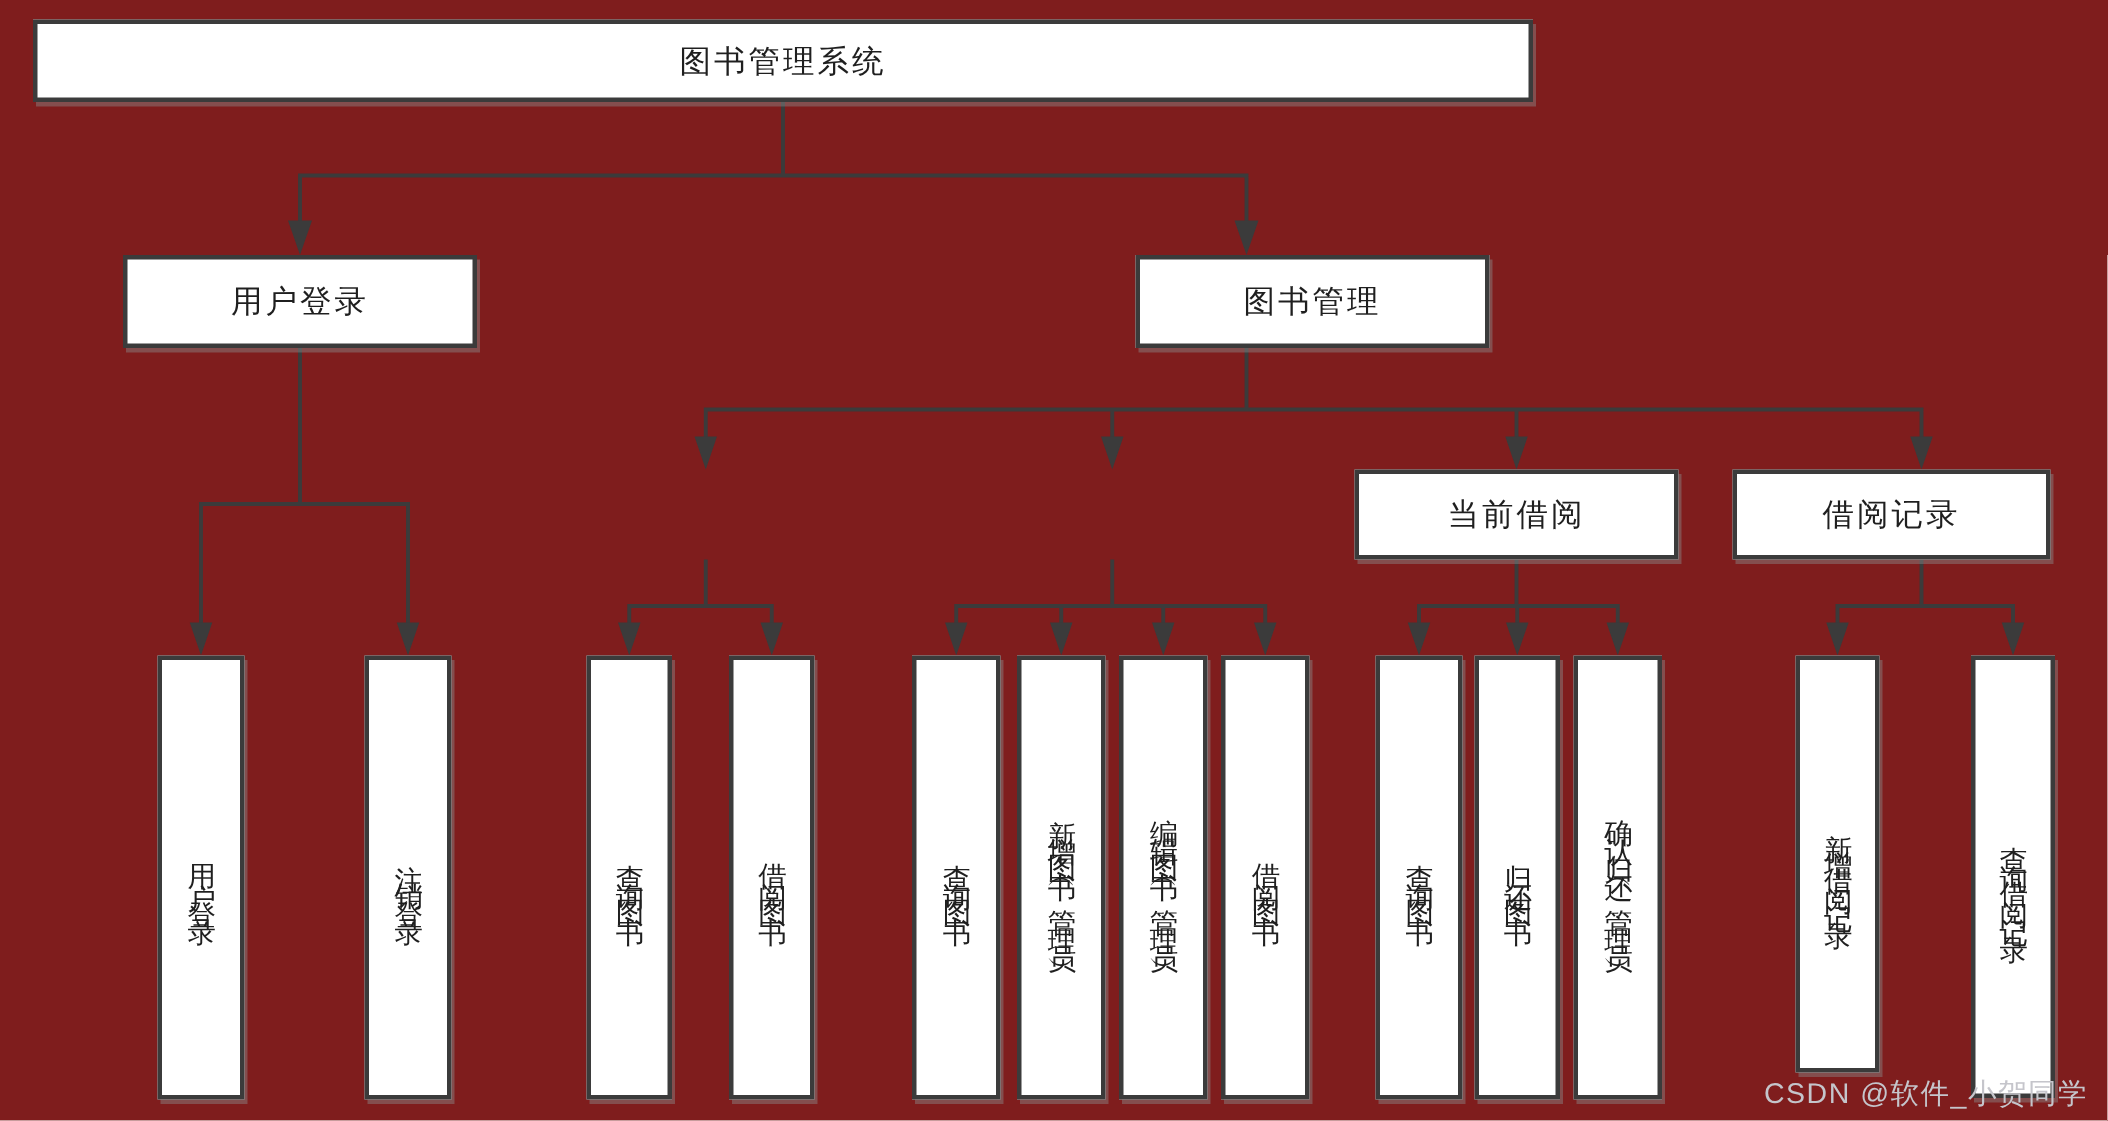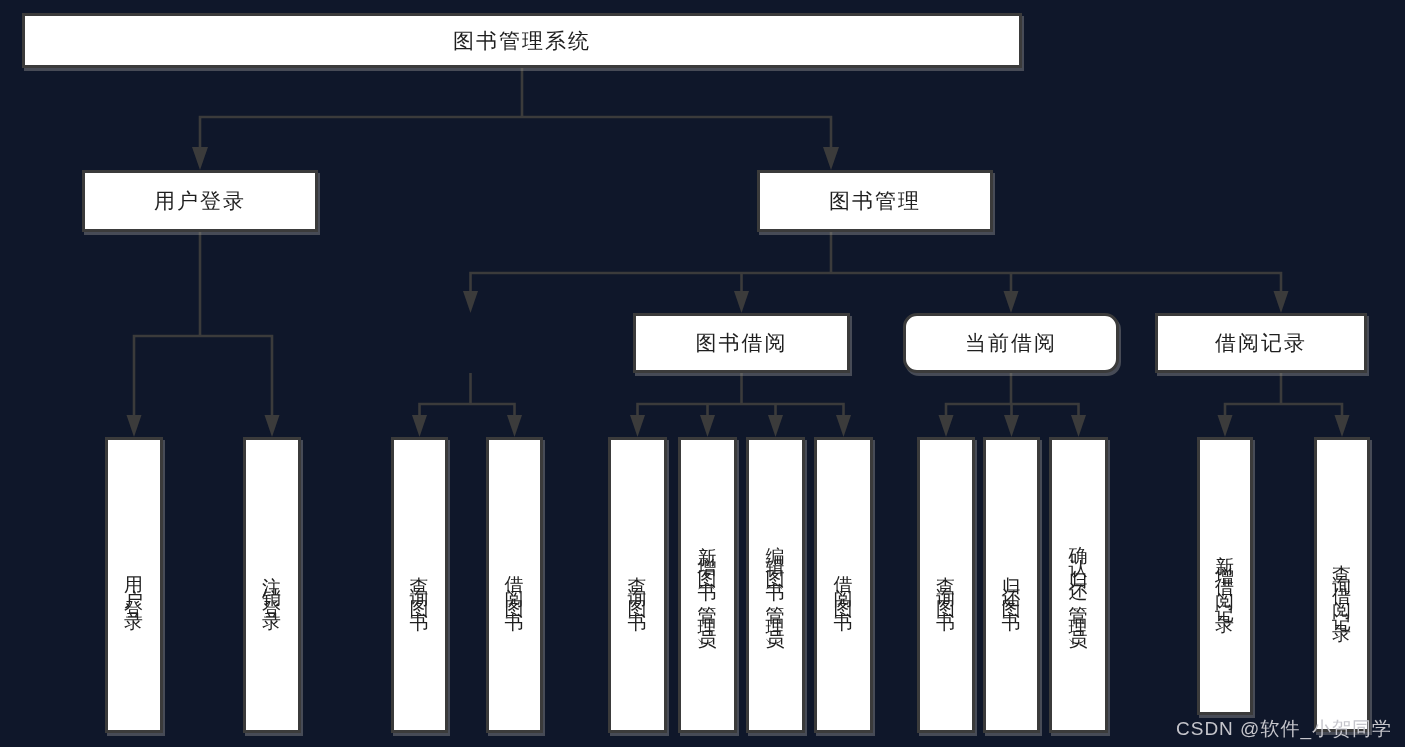--- a/index.html
+++ b/index.html
@@ -1,20 +1,20 @@
 <!DOCTYPE html>
 <html><head>
 <meta charset="utf-8">
 <style>
   html, body { margin: 0; padding: 0; background: #ffffff; }
   #canvas {
     position: relative;
     width: 1405px;
     height: 747px;
-    background: #0f172a;
+    background: #7f1d1d;
     font-family: "Liberation Sans", sans-serif;
     overflow: hidden;
   }
   #connectors {
     position: absolute;
     left: 0; top: 0;
     width: 1405px; height: 747px;
   }
   .box {
     position: absolute;
@@ -42,21 +42,21 @@
     white-space: nowrap;
   }
   
   #root-box   { left: 22px;  top: 13px;  width: 1000px; height: 55px; }
   
   #n-user-login { left: 82px;  top: 170px; width: 236px; height: 62px; }
   #n-book-mgmt  { left: 713px; top: 170px; width: 236px; height: 62px; margin-left: 44px; }
   
   #n-new-book { left: 363px;  top: 313px; width: 215px; height: 60px; }
   #n-borrow   { left: 633px;  top: 313px; width: 217px; height: 60px; }
-  #n-current  { left: 903px;  top: 313px; width: 216px; height: 60px; border-radius: 14px; }
+  #n-current  { left: 903px;  top: 313px; width: 216px; height: 60px; }
   #n-records  { left: 1155px; top: 313px; width: 212px; height: 60px; }
   
   .leaf { top: 437px; height: 296px; }
   #l-1a { left: 105px;  width: 58px; }
   #l-1b { left: 243px;  width: 58px; }
   #l-2a { left: 391px;  width: 57px; }
   #l-2b { left: 486px;  width: 57px; }
   #l-3a { left: 608px;  width: 59px; }
   #l-3b { left: 678px;  width: 59px; }
   #l-3c { left: 746px;  width: 59px; }
@@ -120,23 +120,20 @@
     <span class="h-label">图书管理系统</span>
   </div>
 
   <div class="box" id="n-user-login">
     <span class="h-label">用户登录</span>
   </div>
   <div class="box" id="n-book-mgmt">
     <span class="h-label">图书管理</span>
   </div>
 
-  <div class="box" id="n-borrow">
-    <span class="h-label">图书借阅</span>
-  </div>
   <div class="box" id="n-current">
     <span class="h-label">当前借阅</span>
   </div>
   <div class="box" id="n-records">
     <span class="h-label">借阅记录</span>
   </div>
 
   <div class="box leaf" id="l-1a">
     <span class="v-label">用户登录</span>
   </div>

